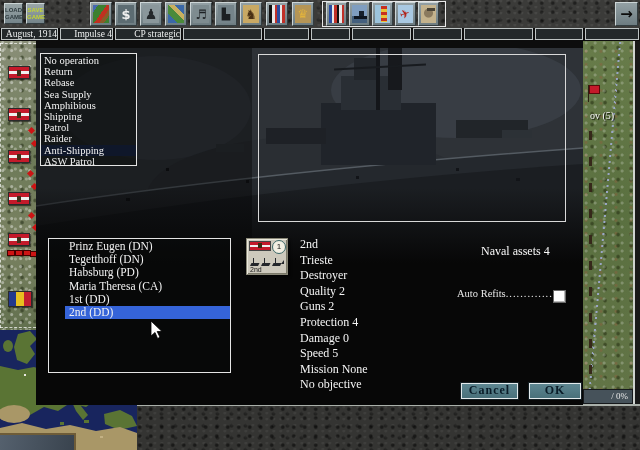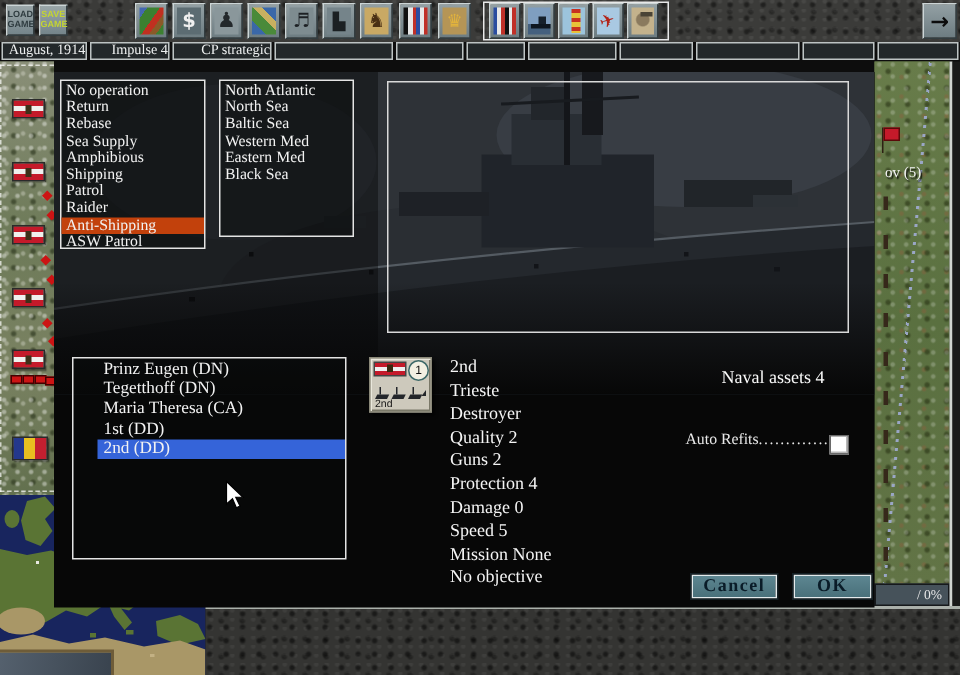--- a/index.html
+++ b/index.html
@@ -92,21 +92,21 @@
       radial-gradient(circle at 55% 15%, rgba(255,255,255,.05) 1px, transparent 2px);
     background-size:11px 9px,14px 12px,7px 6px;}
   
   .dialog{position:absolute;left:36px;top:48px;width:547px;height:357px;background:#070707;color:#f2f2f2;}
   .photo{position:absolute;left:0;top:0;width:547px;height:215px;overflow:hidden;}
   .frame{position:absolute;left:222px;top:6px;width:306px;height:166px;border:1px solid #d9d9d9;}
   .list{position:absolute;box-sizing:border-box;border:1px solid #e4e4e4;background:rgba(8,10,12,.45);
     list-style:none;margin:0;padding:1px 0 0 0;}
   .list li{padding:0 0 0 3px;white-space:nowrap;overflow:hidden;}
   .ops{left:4px;top:5px;width:97px;height:113px;font:10.5px/11.2px "Liberation Serif",serif;}
-  .ops li.sel{background:#c2410c;}
+  .ops li.sel{background:#0f172a;}
   .seas{left:110px;top:5px;width:90px;height:105px;font:10.5px/11.2px "Liberation Serif",serif;}
   .ships{left:12px;top:190px;width:183px;height:135px;font:11.5px/13.2px "Liberation Serif",serif;padding-left:16px;}
   .ships li{padding-left:4px;}
   .ships li.sel{background:#3564d9;}
   .details{position:absolute;left:264px;top:189px;margin:0;padding:0;list-style:none;
     font:12px/15.6px "Liberation Serif",serif;color:#f5f5f5;}
   .naval-assets{position:absolute;left:445px;top:196px;font:12px "Liberation Serif",serif;color:#fafafa;}
   .refits{position:absolute;left:421px;top:240px;width:110px;display:flex;align-items:center;
     font:10.5px "Liberation Serif",serif;color:#e8e8e8;}
   .refits .dots{overflow:hidden;white-space:nowrap;flex:1;letter-spacing:1px;}
@@ -323,34 +323,27 @@
       <li>Rebase</li>
       <li>Sea Supply</li>
       <li>Amphibious</li>
       <li>Shipping</li>
       <li>Patrol</li>
       <li>Raider</li>
       <li class="sel">Anti-Shipping</li>
       <li>ASW Patrol</li>
     </ul>
 
-    <ul class="list seas">
-      <li>North Atlantic</li>
-      <li>North Sea</li>
-      <li>Baltic Sea</li>
-      <li>Western Med</li>
-      <li>Eastern Med</li>
-      <li>Black Sea</li>
-    </ul>
 
     <div class="frame"></div>
 
     <ul class="list ships">
       <li>Prinz Eugen (DN)</li>
       <li>Tegetthoff (DN)</li>
+      <li>Habsburg (PD)</li>
       <li>Maria Theresa (CA)</li>
       <li>1st (DD)</li>
       <li class="sel">2nd (DD)</li>
     </ul>
 
     <div class="counter">
       <div class="cflag">
           <i class="emb"></i>
         </div>
       <div class="badge">1</div>

